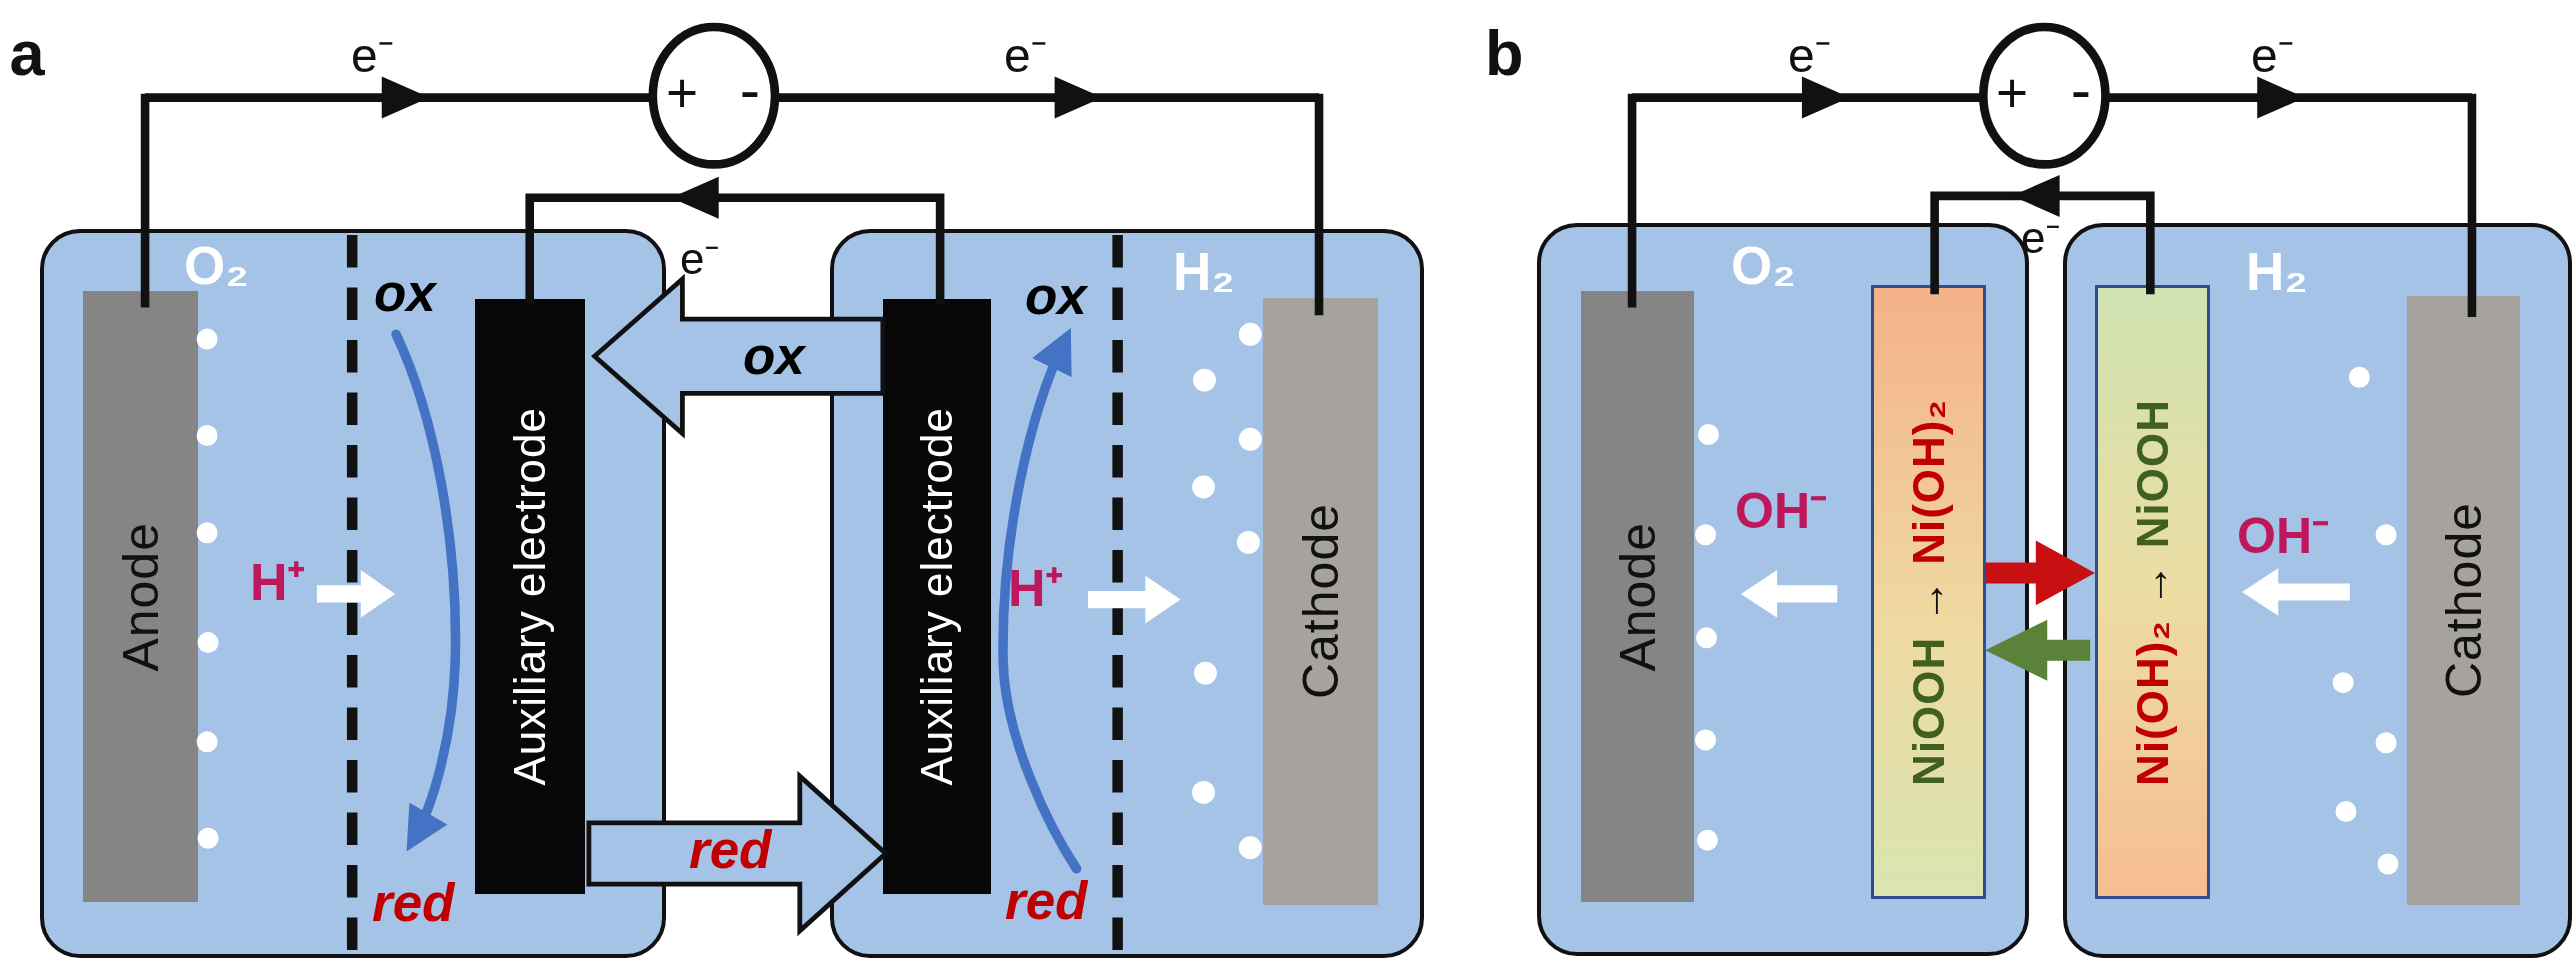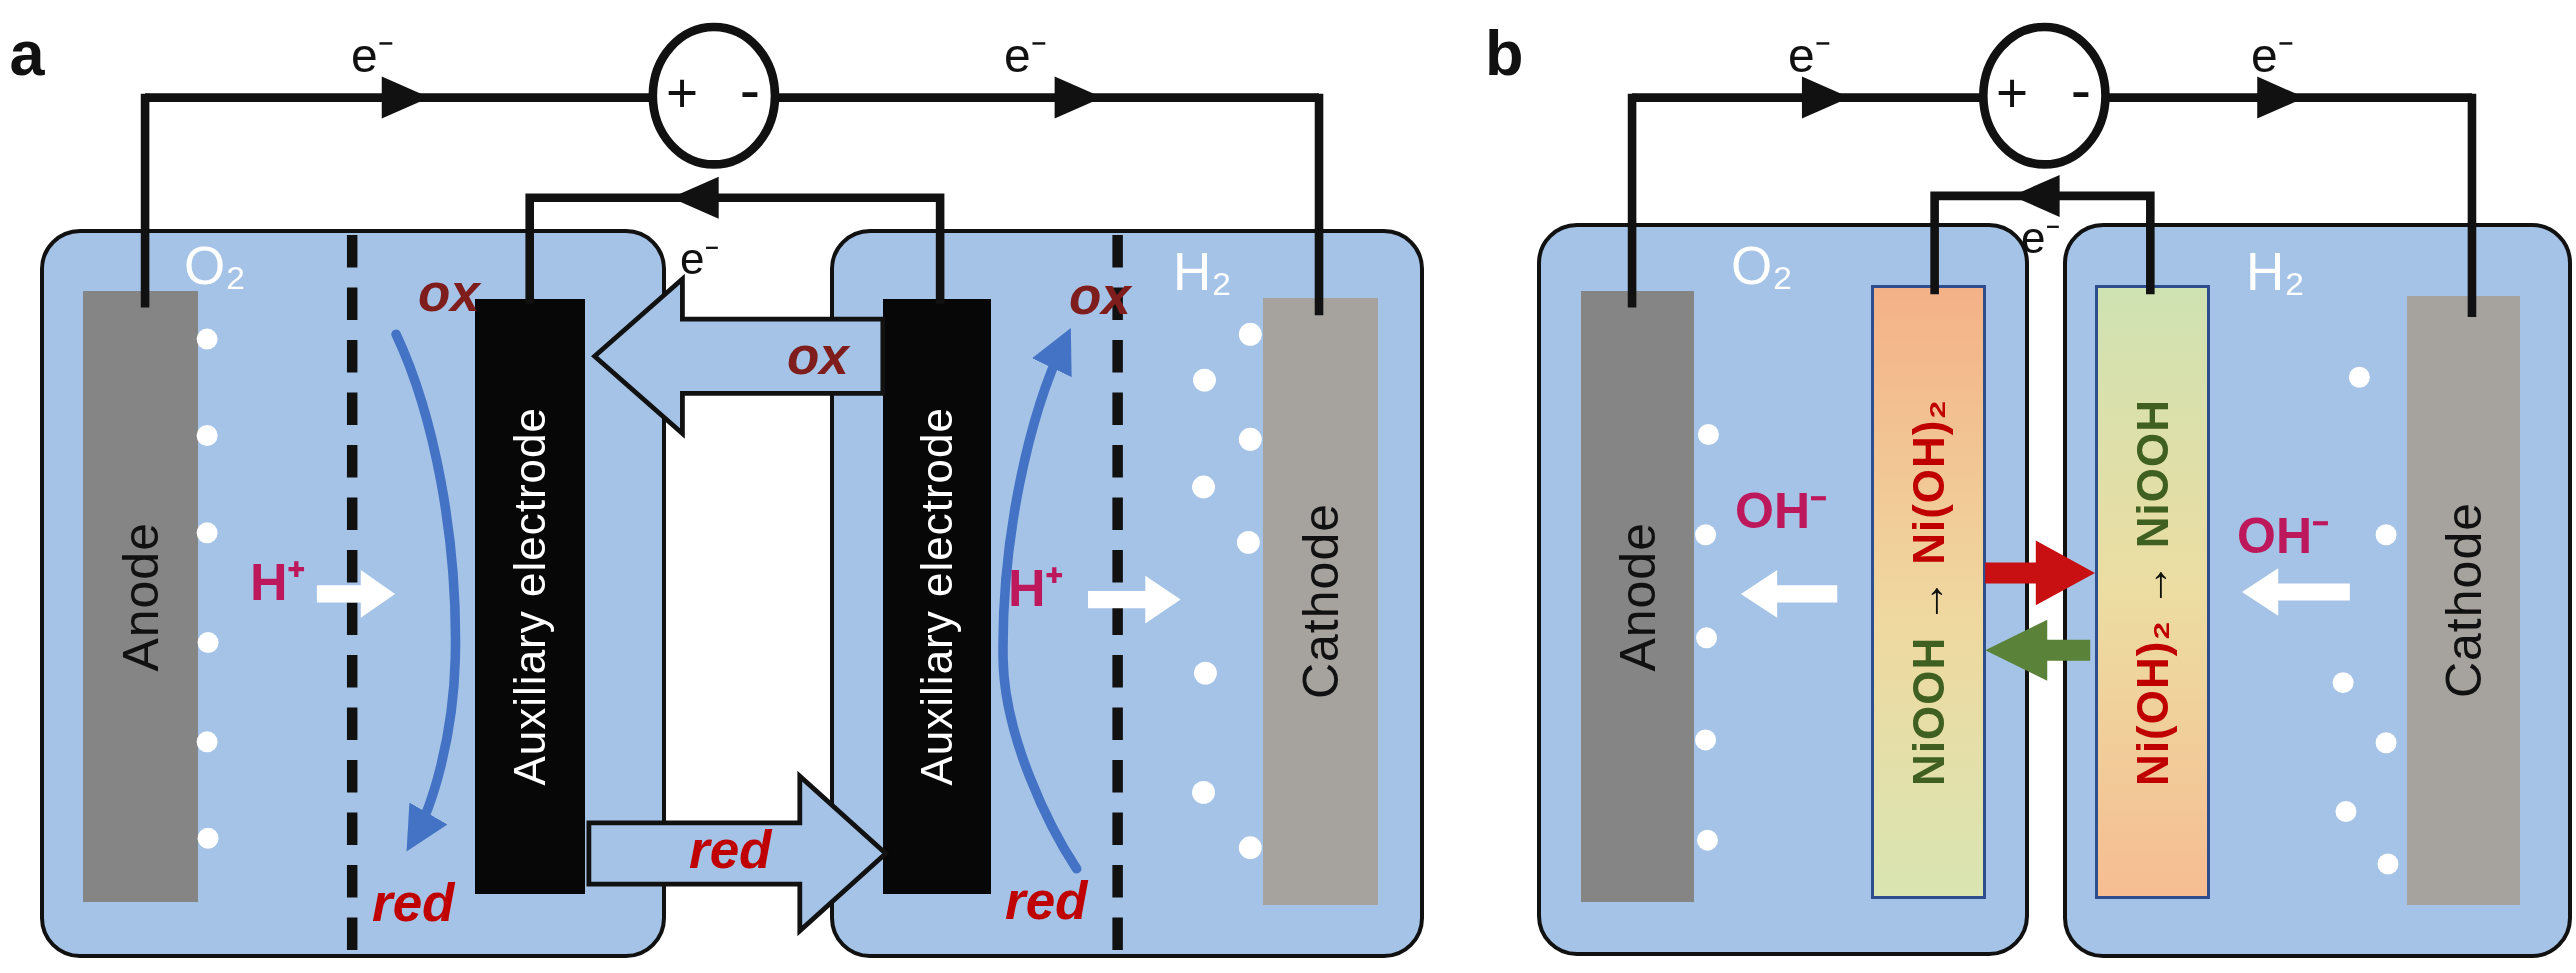--- a/index.html
+++ b/index.html
@@ -14,23 +14,23 @@
   .ni-right{background:linear-gradient(to bottom,#cfe2b2 0%,#ecdda2 50%,#f6bd92 100%);border:3.8px solid #2e4d8e;}
   .vtext{writing-mode:vertical-rl;transform:rotate(180deg);white-space:nowrap;}
   .elec-label{font-size:50px;color:#111;font-weight:400;letter-spacing:1px;}
   .aux-label{font-size:44px;color:#fff;font-weight:400;letter-spacing:1px;}
   .ni-label{font-size:44px;font-weight:700;letter-spacing:1px;}
   .ni-green{color:#3f6020;}
   .ni-red{color:#c00000;}
   .ni-arrow{color:#111;font-weight:400;margin:13.4px 0;}
   .panel-label{font-size:63px;font-weight:700;color:#111;}
   .e-label{font-size:48px;font-weight:400;color:#111;}
-  .gas-label{font-size:53px;font-weight:400;color:#fff;}
+  .gas-label{font-size:53px;font-weight:700;color:#fff;}
   .ion-label{font-size:52px;font-weight:700;color:#be185d;}
-  .ox-label{font-size:53px;font-weight:700;font-style:italic;color:#7f1d1d;margin-left:44px;}
+  .ox-label{font-size:53px;font-weight:700;font-style:italic;color:#000000;}
   .red-label{font-size:53px;font-weight:700;font-style:italic;color:#c00000;}
   .pm-label{font-size:55px;font-weight:400;color:#111;width:50px;text-align:center;}
   svg{position:absolute;left:0;top:0;}
   .txt{position:absolute;}
 </style>
 </head>
 <body>
 
 <div id="canvas">
 

